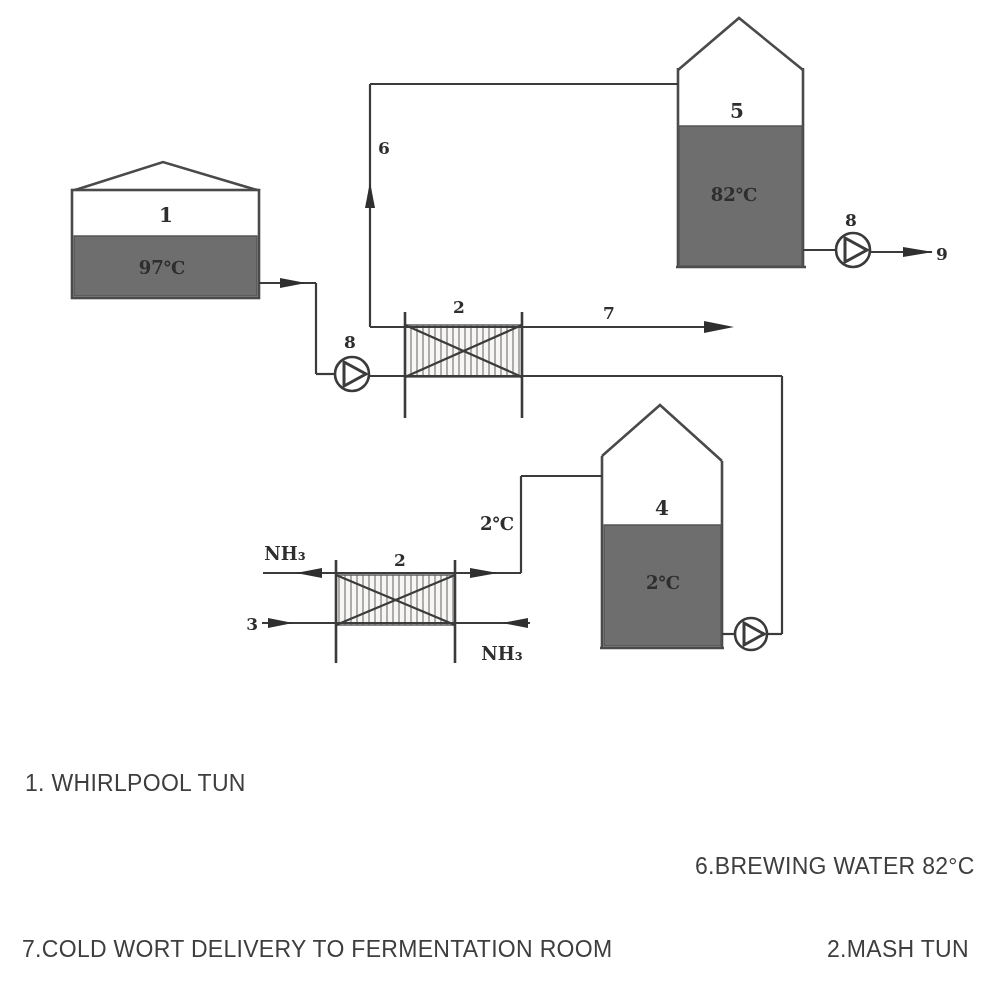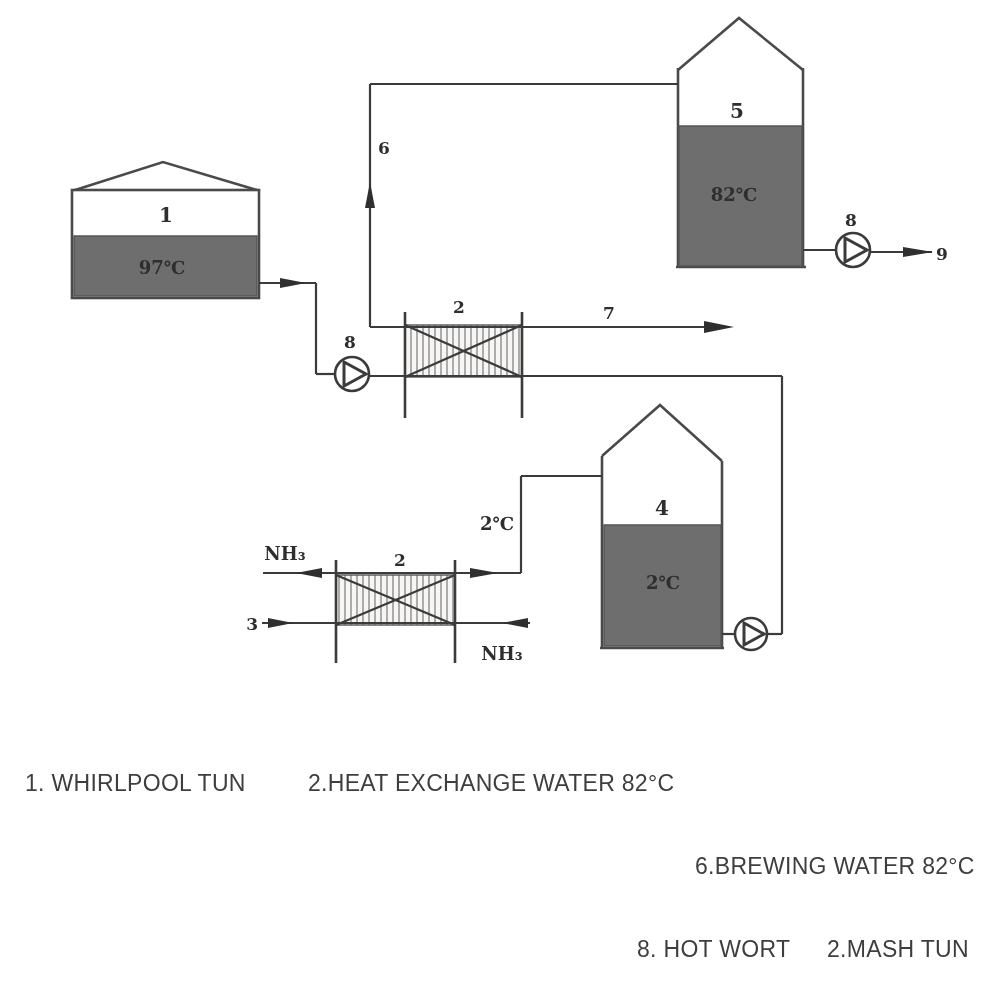--- a/index.html
+++ b/index.html
@@ -136,19 +136,18 @@
       <polygon class="ah" points="528,618 502,623 528,628"></polygon>
       <text x="285" y="560" font-size="18" text-anchor="middle">NH₃</text>
       <text x="514" y="530" font-size="18" text-anchor="end">2℃</text>
       <text x="258" y="630" font-size="17" text-anchor="end">3</text>
       <text x="502" y="660" font-size="18" text-anchor="middle">NH₃</text>
     </g>
   </svg>
 
   <div class="legend">
     <span style="left:25px;top:770px">1. WHIRLPOOL TUN</span>
-    <span style="left:308px;top:770px">2.HEAT EXCHANGE WATER 82°C</span>
     <span style="left:695px;top:853px">6.BREWING WATER 82°C</span>
-    <span style="left:637px;top:936px">8. HOT WORT</span>
+    <span style="left:22px;top:936px">7.COLD WORT DELIVERY TO FERMENTATION ROOM</span>
     <span style="left:827px;top:936px">2.MASH TUN</span>
   </div>
 
 </div>
 
 </body></html>

